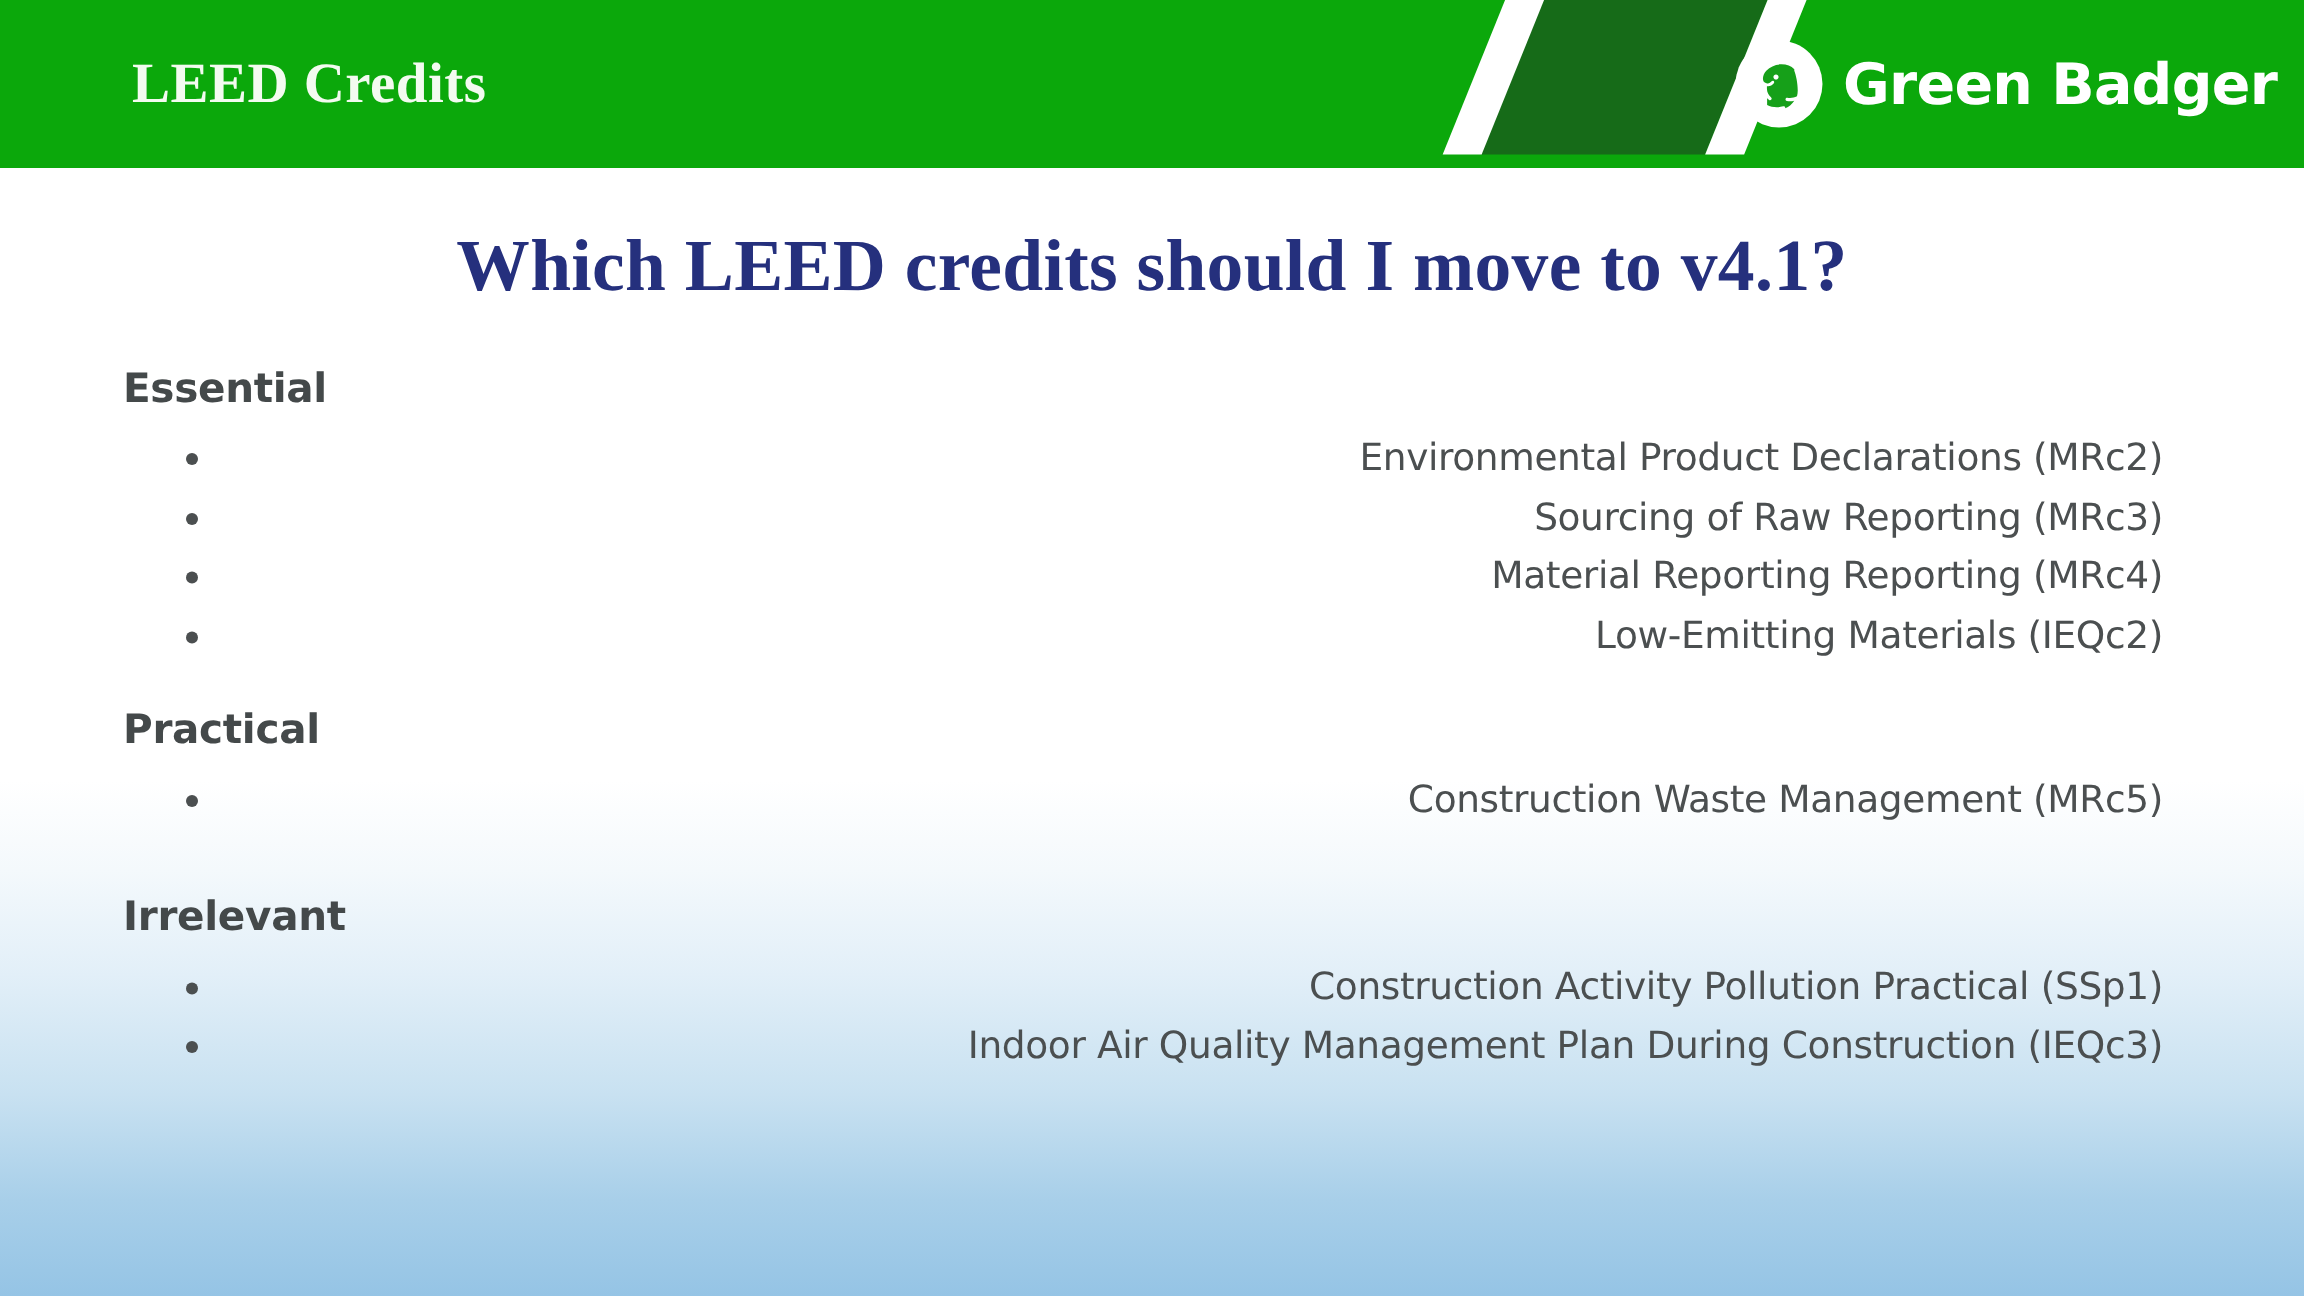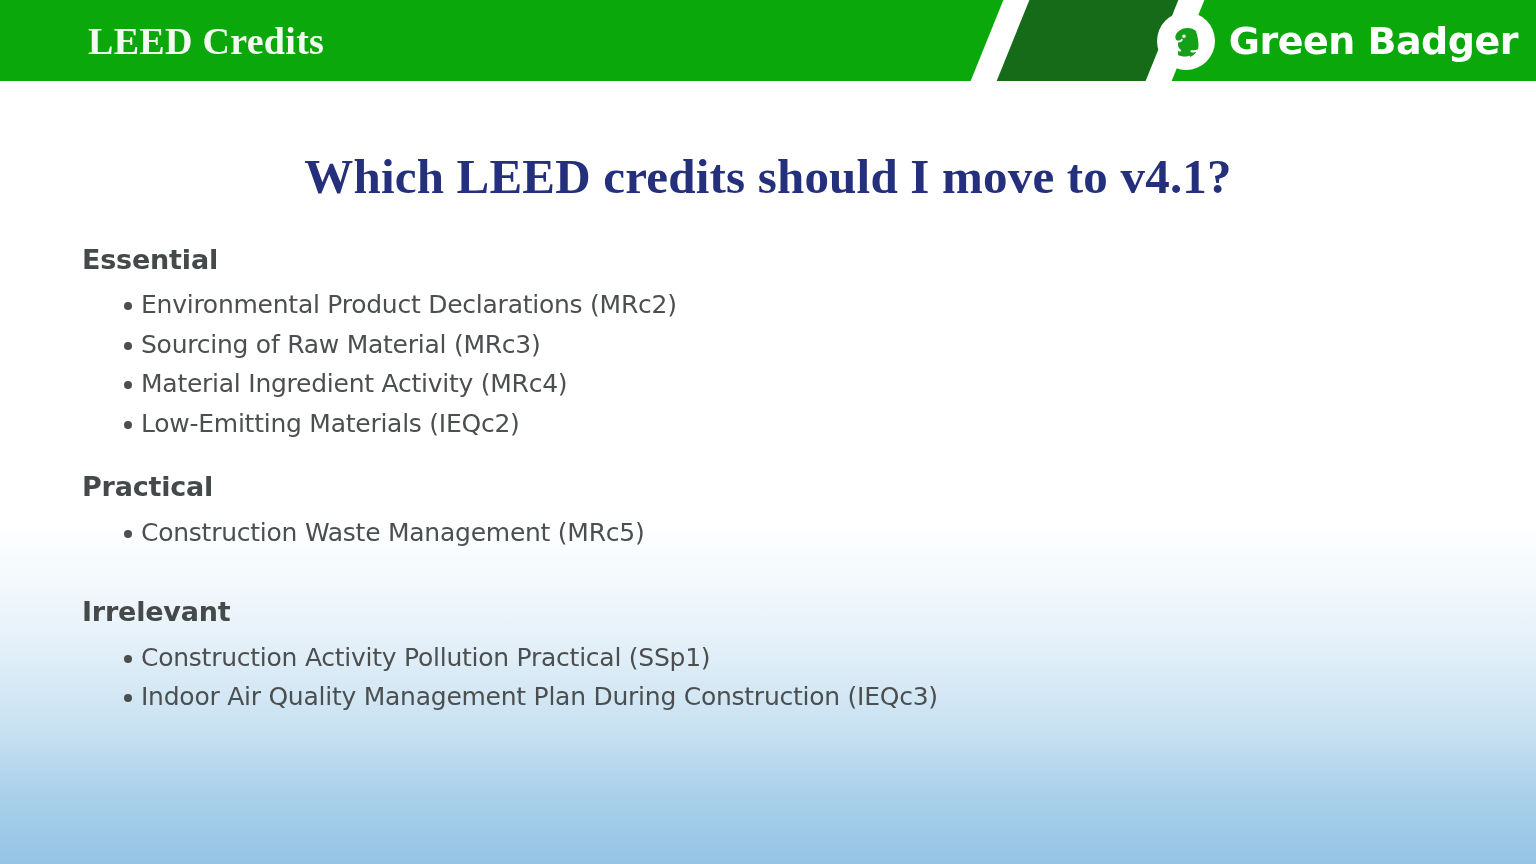--- a/index.html
+++ b/index.html
@@ -28,21 +28,21 @@
       #a8cfe9 800px,
       #95c4e5 864px);
     overflow: hidden;
   }
 
   
   .header {
     position: absolute;
     top: 0; left: 0;
     width: 1536px;
-    height: 81px;
+    height: 112px;
     background: #0BA80B;
     overflow: hidden;
   }
 
   
   .hdr-dark {
     position: absolute;
     top: -12px;
     left: 1010px;
     width: 150px;
@@ -138,20 +138,21 @@
     font-size: 27px;
     color: #44494a;
     line-height: 1.05;
     letter-spacing: -0.2px;
   }
 
   .bullet-list {
     list-style: none;
     margin: 11px 0 0 0;
     padding: 0;
+    text-align: right;
   }
 
   .bullet-item {
     position: relative;
     padding-left: 59px;
     font-family: "DejaVu Sans", sans-serif;
     font-size: 25px;
     color: #4b4f50;
     line-height: 39.5px;
     letter-spacing: -0.25px;
@@ -203,25 +204,25 @@
 
     <div class="group">
       <div class="group-heading">Essential</div>
       <ul class="bullet-list">
         <li class="bullet-item">
           <span class="dot"></span>
           <span>Environmental Product Declarations (MRc2)</span>
         </li>
         <li class="bullet-item">
           <span class="dot"></span>
-          <span>Sourcing of Raw Material (MRc3)</span>
-        </li>
-        <li class="bullet-item">
-          <span class="dot"></span>
-          <span>Material Ingredient Activity (MRc4)</span>
+          <span>Sourcing of Raw Reporting (MRc3)</span>
+        </li>
+        <li class="bullet-item">
+          <span class="dot"></span>
+          <span>Material Reporting Reporting (MRc4)</span>
         </li>
         <li class="bullet-item">
           <span class="dot"></span>
           <span>Low-Emitting Materials (IEQc2)</span>
         </li>
       </ul>
     </div>
 
     <div class="spacer-essential"></div>
 

